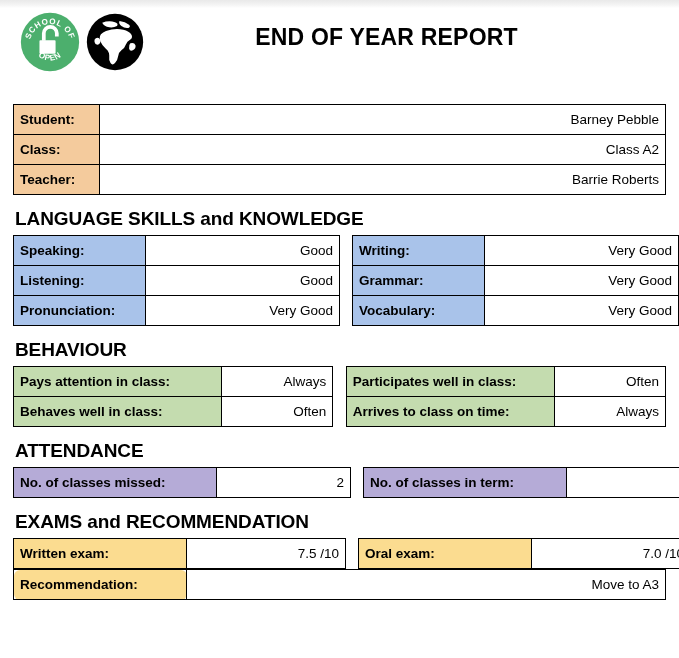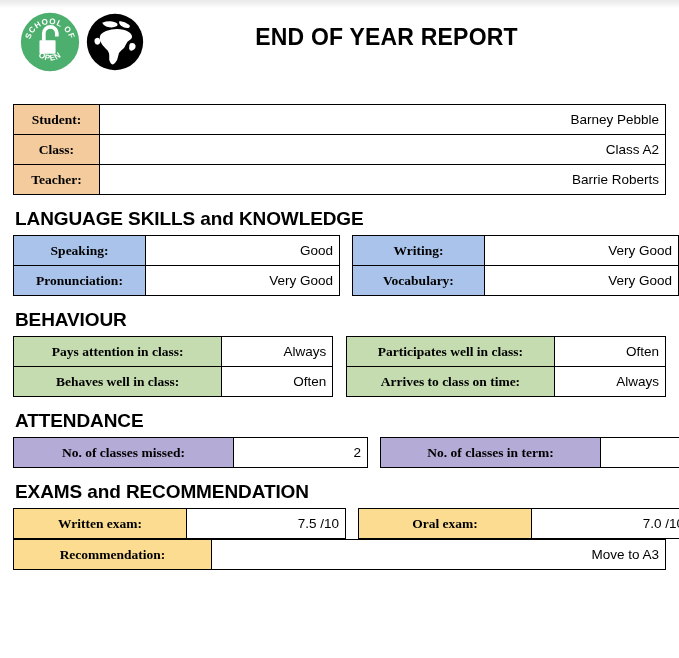--- a/index.html
+++ b/index.html
@@ -75,23 +75,22 @@
   table.rt td {
     border: 1.6px solid #000000;
     height: 30px;
     font-size: 13.5px;
     padding: 2px 6px;
     vertical-align: middle;
     background: #ffffff;
   }
   td.lbl {
     font-weight: bold;
-    text-align: center;
+    text-align: left;
     white-space: nowrap;
-    font-family: Liberation Serif, serif;
   }
   td.val {
     text-align: right;
   }
   td.spacer {
     border: none !important;
     background: transparent !important;
     width: 6px;
     padding: 0;
   }
@@ -102,25 +101,25 @@
   .c-green  { background: #c4dcaf !important; }
   .c-purple { background: #b5abd7 !important; }
   .c-yellow { background: #fbdc90 !important; }
 
   
   .w-studlbl { width: 86px; }
   .w-skilllbl { width: 132px; }
   .w-skillval { width: 194px; }
   .w-behavlbl { width: 199px; }
   .w-behavval { width: 106px; }
-  .w-attlbl { width: 220px; }
+  .w-attlbl { width: 203px; }
   .w-attval { width: 134px; }
   .w-examlbl { width: 173px; }
   .w-examval { width: 159px; }
-  .w-reclbl { width: 198px; }
+  .w-reclbl { width: 173px; border-radius: 6px; }
 </style>
 </head>
 <body>
 
 <div class="top-band"></div>
 
 <div class="page">
 
   <div class="header">
 
@@ -179,20 +178,27 @@
   <table class="rt">
     <tbody>
       <tr>
         <td class="lbl c-blue w-skilllbl">Speaking:</td>
         <td class="val w-skillval">Good</td>
         <td class="spacer"></td>
         <td class="lbl c-blue w-skilllbl">Writing:</td>
         <td class="val w-skillval">Very Good</td>
       </tr>
       <tr>
+        <td class="lbl c-blue w-skilllbl">Listening:</td>
+        <td class="val w-skillval">Good</td>
+        <td class="spacer"></td>
+        <td class="lbl c-blue w-skilllbl">Grammar:</td>
+        <td class="val w-skillval">Very Good</td>
+      </tr>
+      <tr>
         <td class="lbl c-blue w-skilllbl">Pronunciation:</td>
         <td class="val w-skillval">Very Good</td>
         <td class="spacer"></td>
         <td class="lbl c-blue w-skilllbl">Vocabulary:</td>
         <td class="val w-skillval">Very Good</td>
       </tr>
     </tbody>
   </table>
 
   <div class="section-heading">BEHAVIOUR</div>

